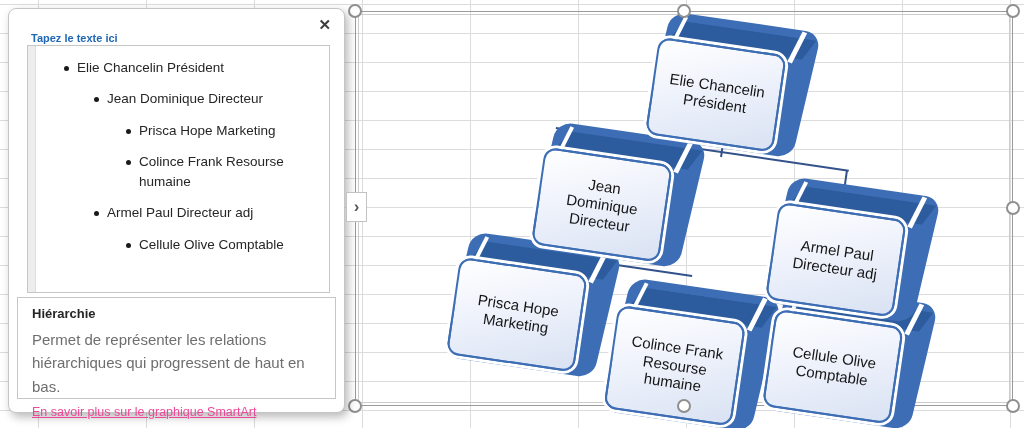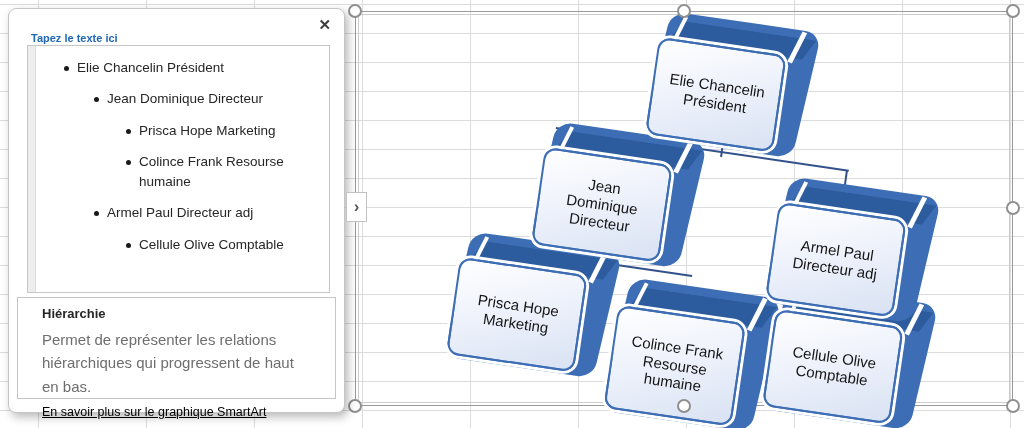--- a/index.html
+++ b/index.html
@@ -94,25 +94,25 @@
   .list-items{position:absolute;left:8px;top:12px;right:4px;}
   .li{display:flex;align-items:flex-start;margin-bottom:11px;font-size:13.5px;color:#262626;line-height:1.5;}
   .li .dot{flex:0 0 auto;width:5px;height:5px;border-radius:50%;background:#1a1a1a;margin:8px 8px 0 0;}
   .lvl1{padding-left:28px;}
   .lvl2{padding-left:58px;}
   .lvl3{padding-left:90px;}
   .lvl3 .li-text{max-width:178px;}
   .info-box{
     position:absolute;left:8px;right:8px;top:288px;height:102px;
     border:1px solid #c6c6c6;background:#fff;box-sizing:border-box;
-    padding:8px 24px;
+    padding:8px 14px;
   }
   .info-heading{font-size:13px;font-weight:bold;color:#262626;margin:0 0 7px 0;}
   .info-desc{font-size:15px;color:#6e6e6e;line-height:1.55;margin:0;}
-  .info-link{display:inline-block;margin-top:7px;font-size:12.5px;color:#000000;text-decoration:underline;cursor:pointer;}
+  .info-link{display:inline-block;margin-top:7px;font-size:12.5px;color:#ec4899;text-decoration:underline;cursor:pointer;}
 </style>
 </head>
 <body>
 
 <div class="grid"></div>
 
 <div class="frame"></div>
 
 <div class="conn h c-bar1"></div>
 <div class="conn v c-stub-elie"></div>

